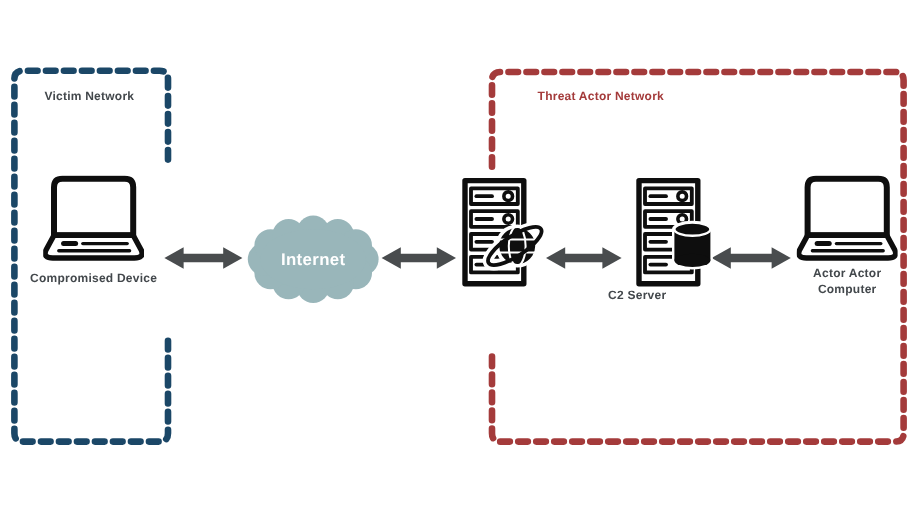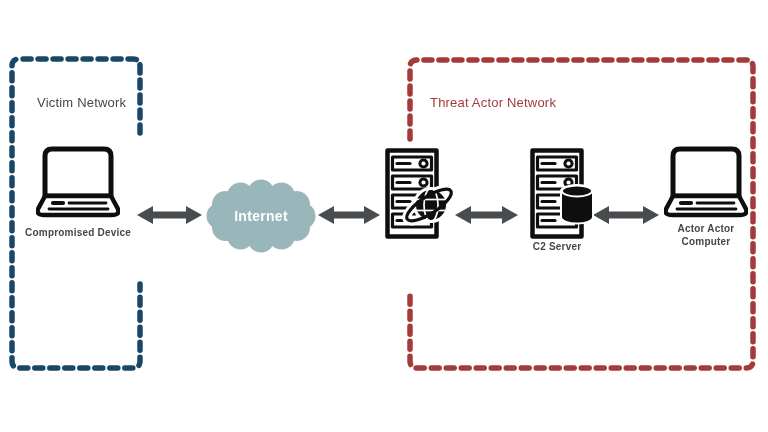--- a/index.html
+++ b/index.html
@@ -1,21 +1,21 @@
 <!DOCTYPE html>
 <html style="--victim: #1b4767; --threat: #a43b3b; --cloud: #99b6ba; --arrow: #494c4e; --label: #43484c; --icon: #0e0e0e;"><head>
 <meta charset="utf-8">
 <style>
   html,body{margin:0;padding:0;background:#ffffff;}
   body{width:768px;height:432px;overflow:hidden;font-family:"Liberation Sans",sans-serif;}
   .stage{position:relative;width:768px;height:432px;background:#fff;}
   .overlay{position:absolute;left:0;top:0;}
-  .zone-label{position:absolute;font-size:13px;font-weight:normal;letter-spacing:.2px;white-space:nowrap;margin-top:20px;}
+  .zone-label{position:absolute;font-size:10px;font-weight:bold;letter-spacing:.2px;white-space:nowrap;}
   .zone-label.victim{left:37px;top:75px;color:var(--label,#43484c);}
-  .zone-label.threat{left:430px;top:75px;color:var(--threat,#a43b3b);}
+  .zone-label.threat{left:448px;top:75px;color:var(--threat,#a43b3b);}
   .dev-label{position:absolute;font-size:10px;font-weight:bold;color:var(--label,#43484c);
              text-align:center;line-height:1.32;letter-spacing:.2px;}
   .icon{position:absolute;}
   .cloud-text{font-size:14px;font-weight:bold;fill:#ffffff;letter-spacing:.3px;}
 </style>
 </head>
 <body>
 
 <div class="stage">
 
@@ -118,21 +118,21 @@
     </g>
     <g>
       <ellipse cx="48" cy="43" rx="17" ry="7" fill="#ffffff"></ellipse>
       <rect x="31" y="43" width="34" height="26" fill="#ffffff"></rect>
       <ellipse cx="48" cy="69" rx="17" ry="7.5" fill="#ffffff"></ellipse>
       <rect x="33" y="43" width="30" height="26" style="fill:var(--icon,#0e0e0e)"></rect>
       <ellipse cx="48" cy="69" rx="15" ry="5.5" style="fill:var(--icon,#0e0e0e)"></ellipse>
       <ellipse cx="48" cy="43" rx="15" ry="5.5" style="fill:var(--icon,#0e0e0e)" stroke="#ffffff" stroke-width="2"></ellipse>
     </g>
   </svg>
-  <div class="dev-label" style="left:497px;top:240px;width:120px">C2 Server</div>
+  <div class="dev-label" style="left:471px;top:240px;width:120px">C2 Server</div>
 
   <svg class="icon" style="left:664px;top:146px" width="84" height="74" viewBox="0 0 84 74">
     <g fill="#ffffff" style="stroke:var(--icon,#0e0e0e)" stroke-linejoin="round" stroke-linecap="round">
       <path d="M 16 3 H 68 Q 75 3 75 10 V 50 H 9 V 10 Q 9 3 16 3 Z" stroke-width="5"></path>
       <path d="M 9 50 L 75 50 L 82 63 Q 84 69 76 69 L 8 69 Q 0 69 2 63 Z" stroke-width="4.5"></path>
       <line x1="17" y1="57" x2="27" y2="57" stroke-width="4.2"></line>
       <line x1="33" y1="57" x2="70" y2="57" stroke-width="2.8"></line>
       <line x1="13" y1="63" x2="72" y2="63" stroke-width="2.8"></line>
     </g>
   </svg>

